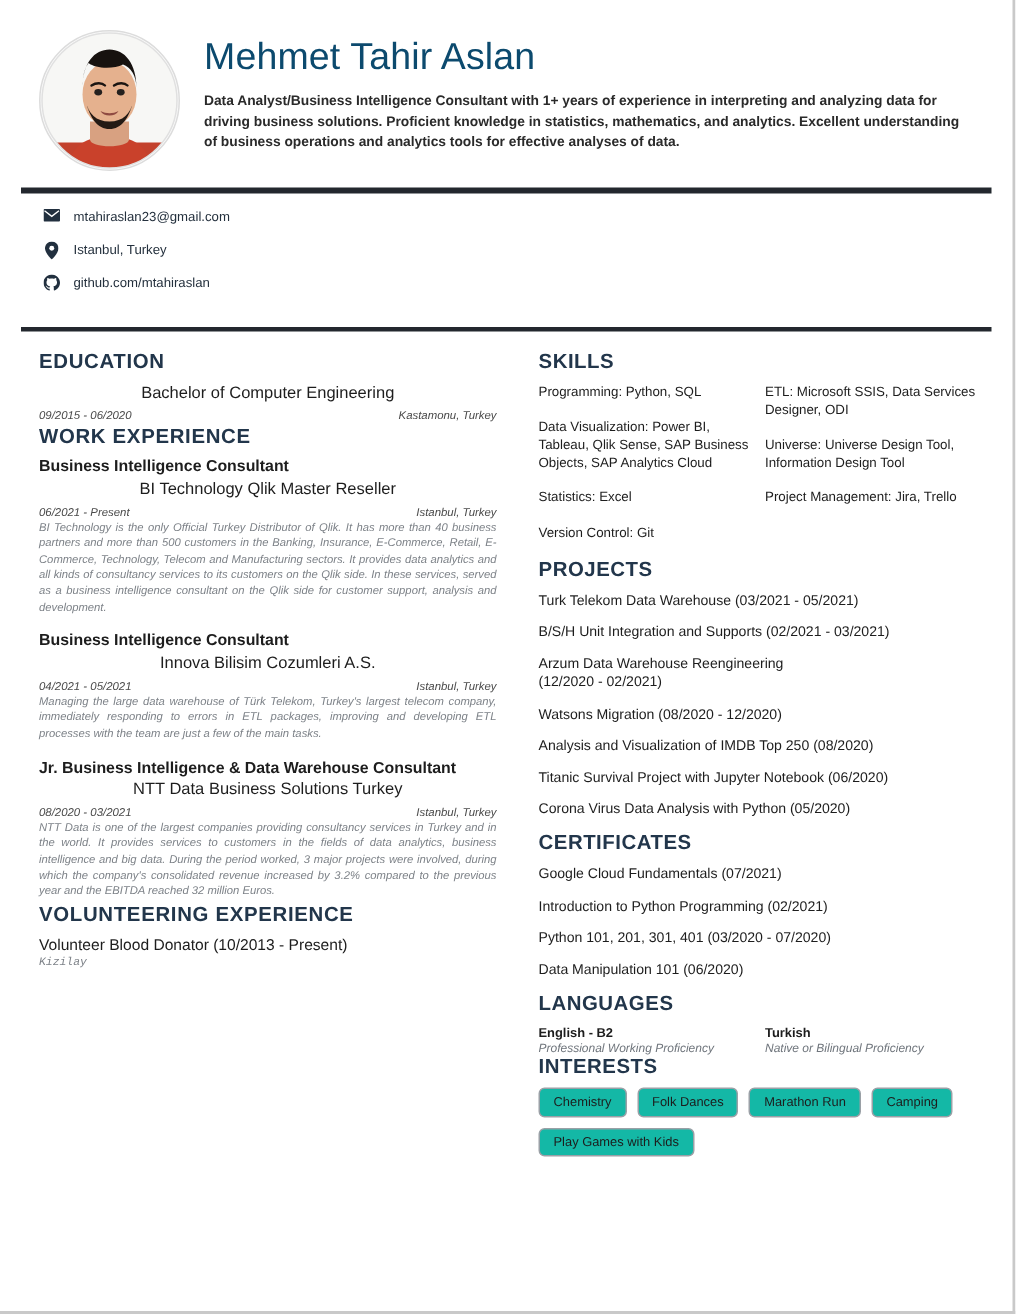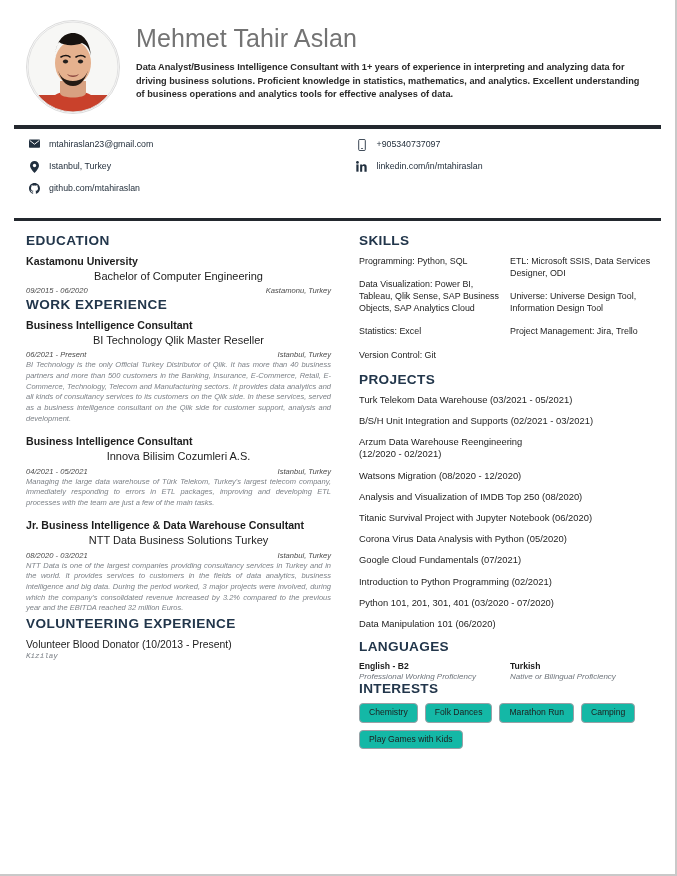--- a/index.html
+++ b/index.html
@@ -41,21 +41,21 @@
   .avatar svg { display: block; width: 100%; height: 100%; }
 
   .head-text {
     flex: 1 1 auto;
     padding-left: 16px;
     padding-top: 4px;
   }
   .name {
     font-size: 25px;
     font-weight: 400;
-    color: #737373;
+    color: #0c4a6e;
     letter-spacing: 0.1px;
     line-height: 1.12;
   }
   .role {
     font-size: 12.5px;
     color: #8a8f96;
     margin-top: 3px;
     letter-spacing: 0.1px;
   }
   .summary {
@@ -260,53 +260,30 @@
       <div class="c-row">
         <span class="c-ico">
           <svg width="11" height="11" viewBox="0 0 16 16">
               <path d="M8 0 C3.6 0 0 3.6 0 8 c0 3.5 2.3 6.5 5.5 7.6 c0.4 0.1 0.5 -0.2 0.5 -0.4 v-1.4 c-2.2 0.5 -2.7 -1.1 -2.7 -1.1 c-0.4 -0.9 -0.9 -1.2 -0.9 -1.2 c-0.7 -0.5 0.1 -0.5 0.1 -0.5 c0.8 0.1 1.2 0.8 1.2 0.8 c0.7 1.2 1.9 0.9 2.3 0.7 c0.1 -0.5 0.3 -0.9 0.5 -1.1 c-1.8 -0.2 -3.6 -0.9 -3.6 -3.9 c0 -0.9 0.3 -1.6 0.8 -2.1 c-0.1 -0.2 -0.4 -1 0.1 -2.1 c0 0 0.7 -0.2 2.2 0.8 c0.6 -0.2 1.3 -0.3 2 -0.3 c0.7 0 1.4 0.1 2 0.3 c1.5 -1 2.2 -0.8 2.2 -0.8 c0.4 1.1 0.2 1.9 0.1 2.1 c0.5 0.6 0.8 1.3 0.8 2.1 c0 3 -1.8 3.7 -3.6 3.9 c0.3 0.3 0.5 0.8 0.5 1.5 v2.2 c0 0.2 0.1 0.5 0.6 0.4 C13.7 14.5 16 11.5 16 8 c0 -4.4 -3.6 -8 -8 -8 z" fill="#22303f"></path>
             </svg>
         </span>
         <span class="c-txt">github.com/mtahiraslan</span>
       </div>
     </div>
 
-    <div class="contact-col right">
-      <div class="c-row">
-        <span class="c-ico">
-          <svg width="8" height="12" viewBox="0 0 10 16">
-              <rect x="0.6" y="0.6" width="8.8" height="14.8" rx="1.4" fill="none" stroke="#22303f" stroke-width="1.2"></rect>
-              <rect x="3.5" y="12.4" width="3" height="1" rx="0.5" fill="#22303f"></rect>
-            </svg>
-        </span>
-        <span class="c-txt">+905340737097</span>
-      </div>
-
-      <div class="c-row">
-        <span class="c-ico">
-          <svg width="11" height="11" viewBox="0 0 16 16">
-              <rect x="0.5" y="5" width="3.2" height="10.5" fill="#22303f"></rect>
-              <circle cx="2.1" cy="2" r="2" fill="#22303f"></circle>
-              <path d="M6 5 h3.1 v1.5 c0.6 -1.1 1.8 -1.7 3.1 -1.7 c2.3 0 3.3 1.4 3.3 4 v6.7 h-3.2 v-6 c0 -1.4 -0.5 -2.1 -1.6 -2.1 c-1.2 0 -1.7 0.8 -1.7 2.2 v5.9 H6 z" fill="#22303f"></path>
-            </svg>
-        </span>
-        <span class="c-txt">linkedin.com/in/mtahiraslan</span>
-      </div>
-    </div>
   </div>
 
   <div class="rule thin"></div>
 
   <div class="columns">
 
     <div class="col-left">
 
       <h2 class="sec">EDUCATION</h2>
       <div class="entry">
-        <div class="e-title">Kastamonu University</div>
         <div class="e-sub">Bachelor of Computer Engineering</div>
         <div class="e-meta">
           <span>09/2015 - 06/2020</span>
           <span class="loc">Kastamonu, Turkey</span>
         </div>
       </div>
 
       <h2 class="sec sec-gap">WORK EXPERIENCE</h2>
 
       <div class="entry">
@@ -369,20 +346,21 @@
         <div class="list-item">Turk Telekom Data Warehouse (03/2021 - 05/2021)</div>
         <div class="list-item">B/S/H Unit Integration and Supports (02/2021 - 03/2021)</div>
         <div class="list-item two-line">Arzum Data Warehouse Reengineering
  (12/2020 - 02/2021)</div>
         <div class="list-item">Watsons Migration (08/2020 - 12/2020)</div>
         <div class="list-item">Analysis and Visualization of IMDB Top 250 (08/2020)</div>
         <div class="list-item">Titanic Survival Project with Jupyter Notebook (06/2020)</div>
         <div class="list-item">Corona Virus Data Analysis with Python (05/2020)</div>
       </div>
 
+      <h2 class="sec sec-gap">CERTIFICATES</h2>
       <div>
         <div class="list-item">Google Cloud Fundamentals (07/2021)</div>
         <div class="list-item">Introduction to Python Programming (02/2021)</div>
         <div class="list-item">Python 101, 201, 301, 401 (03/2020 - 07/2020)</div>
         <div class="list-item">Data Manipulation 101 (06/2020)</div>
       </div>
 
       <h2 class="sec sec-gap">LANGUAGES</h2>
       <div class="lang-grid">
         <div class="lang-col">

